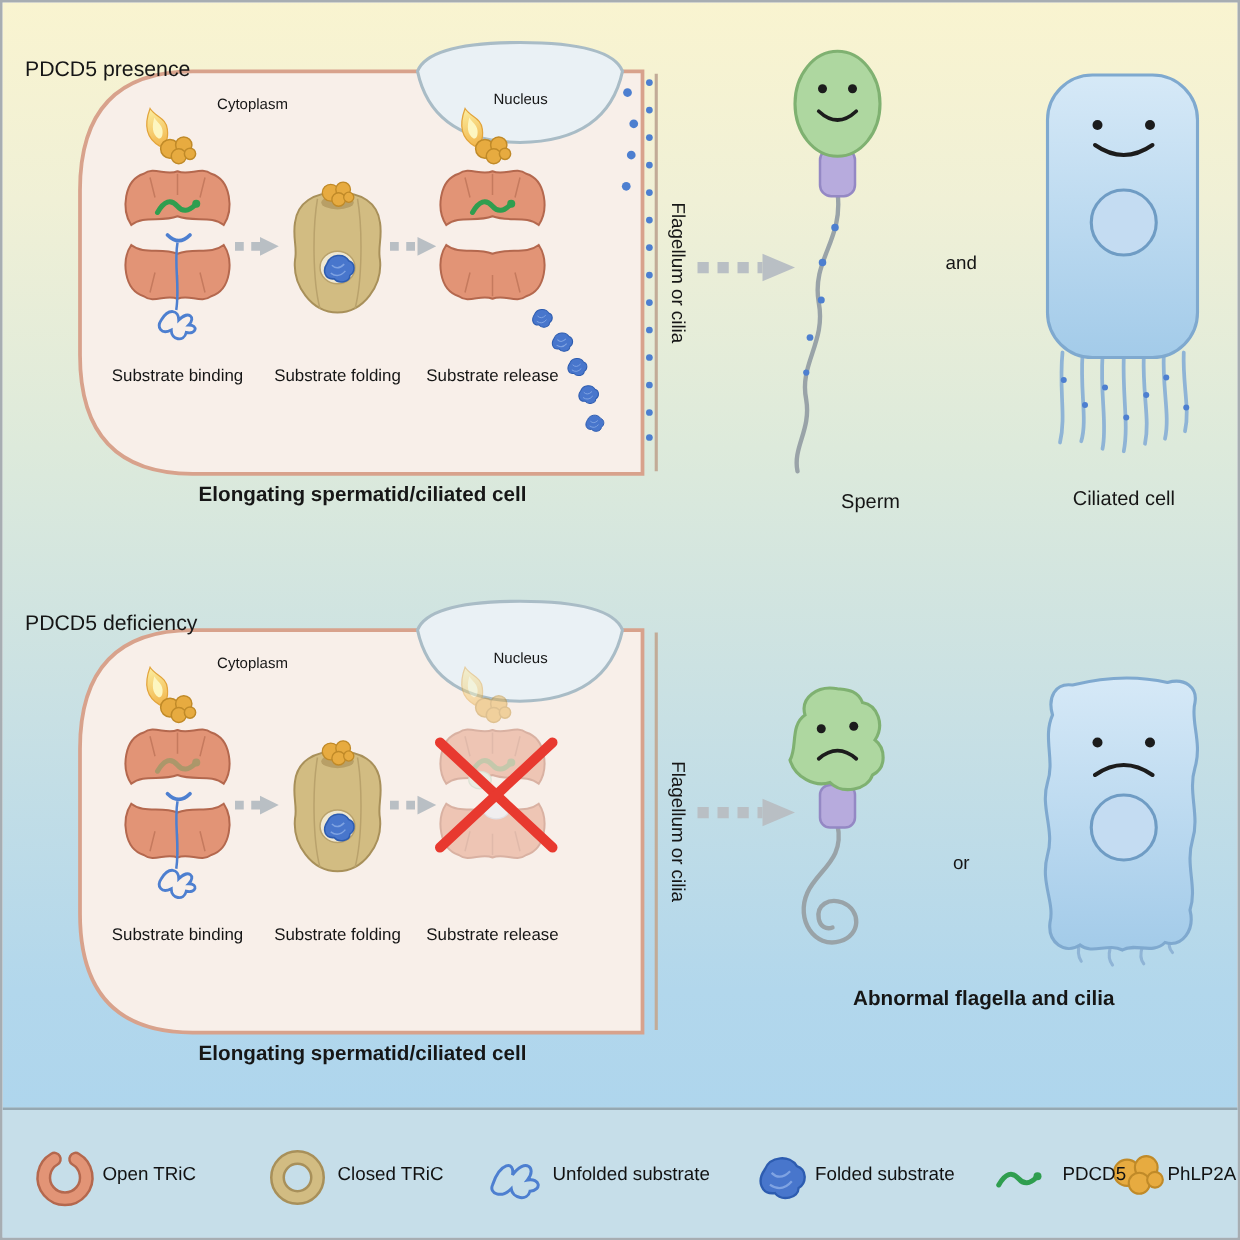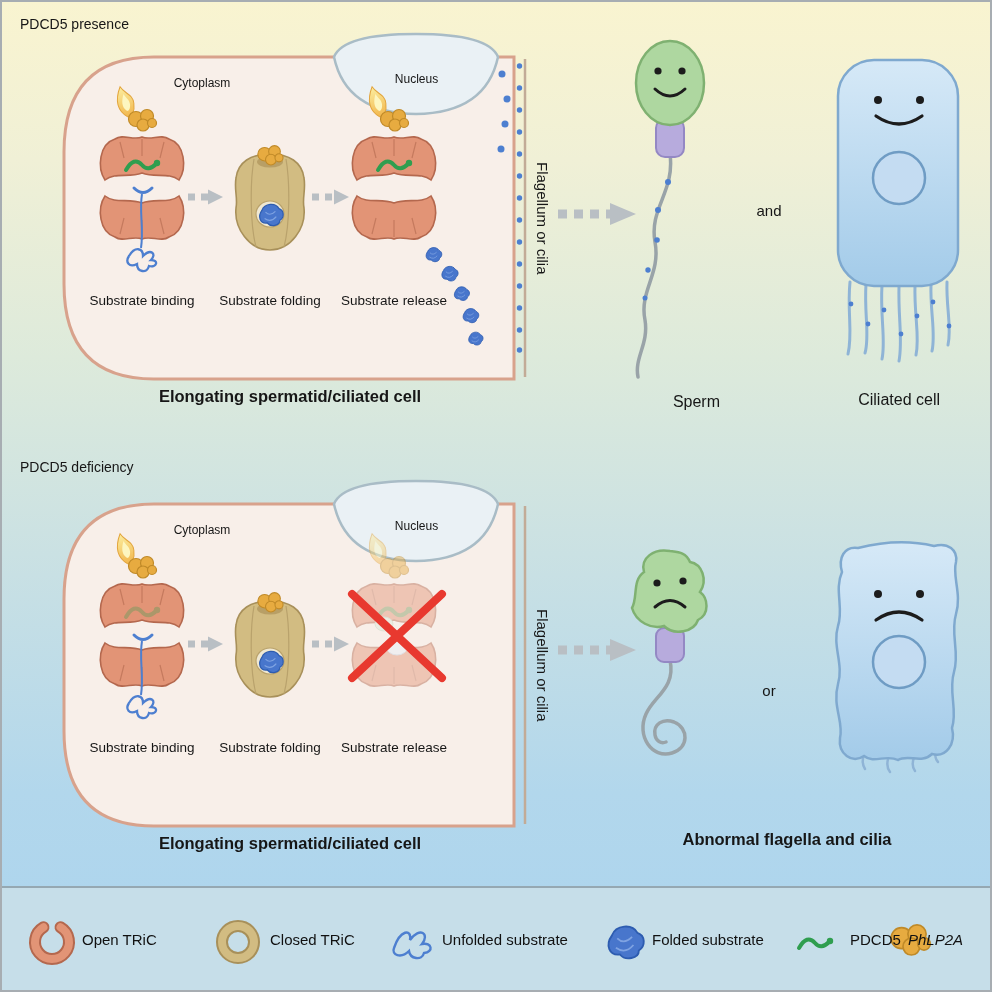--- a/index.html
+++ b/index.html
@@ -2,21 +2,21 @@
 <html><head>
 <meta charset="utf-8">
 <style>
   html,body{margin:0;padding:0;}
   body{font-family:"Liberation Sans",sans-serif;background:#ffffff;}
   #figure{position:relative;width:992px;height:992px;box-sizing:border-box;border:2px solid #a7adb2;overflow:hidden;
     background:linear-gradient(180deg,#f9f4d0 0%,#f0f0d6 16%,#ddeadb 36%,#c8e0e4 58%,#b2d7ec 80%,#abd4ee 100%);}
   .legend-strip{position:absolute;left:0;top:884px;width:992px;height:108px;background:#c6dee9;border-top:2px solid #95a8b2;}
   .art{position:absolute;left:0;top:0;}
   .label{position:absolute;color:#161616;}
-  .panel-title{font-size:14px;}
+  .panel-title{font-size:17px;margin-top:30px;}
   .region-label{font-size:12px;width:160px;text-align:center;}
   .stage-label{font-size:13.5px;width:150px;text-align:center;}
   .caption{font-size:16.5px;font-weight:bold;text-align:center;}
   .sub-label{font-size:16px;text-align:right;}
   .conj-label{font-size:15px;text-align:center;width:60px;}
   .vertical-label{font-size:15px;writing-mode:vertical-rl;text-orientation:mixed;height:322px;width:26px;
     display:flex;align-items:center;justify-content:center;}
   .legend-label{position:absolute;top:929px;font-size:15px;color:#111;}
 </style>
 </head>
@@ -300,22 +300,22 @@
 
   <div class="label panel-title" style="left:18px;top:457px;">PDCD5 deficiency</div>
   <div class="label region-label" style="left:120px;top:521px;">Cytoplasm</div>
   <div class="label region-label" style="left:352px;top:517px;width:125px;">Nucleus</div>
   <div class="label stage-label" style="left:65px;top:738px;">Substrate binding</div>
   <div class="label stage-label" style="left:193px;top:738px;">Substrate folding</div>
   <div class="label stage-label" style="left:317px;top:738px;">Substrate release</div>
   <div class="label vertical-label" style="left:527px;top:502px;">Flagellum or cilia</div>
   <div class="label caption" style="left:88px;top:832px;width:400px;">Elongating spermatid/ciliated cell</div>
   <div class="label conj-label" style="left:737px;top:643px;margin-top:37px;">or</div>
-  <div class="label caption" style="left:600px;top:788px;width:370px;margin-top:40px;">Abnormal flagella and cilia</div>
+  <div class="label caption" style="left:600px;top:788px;width:370px;">Abnormal flagella and cilia</div>
 
   <div class="legend-label" style="left:80px;">Open TRiC</div>
   <div class="legend-label" style="left:268px;">Closed TRiC</div>
   <div class="legend-label" style="left:440px;">Unfolded substrate</div>
   <div class="legend-label" style="left:650px;">Folded substrate</div>
   <div class="legend-label" style="left:848px;">PDCD5</div>
-  <div class="legend-label" style="left:906px;font-style:italic;">PhLP2A</div>
+  <div class="legend-label" style="left:932px;">PhLP2A</div>
 
 </div>
 
 </body></html>

